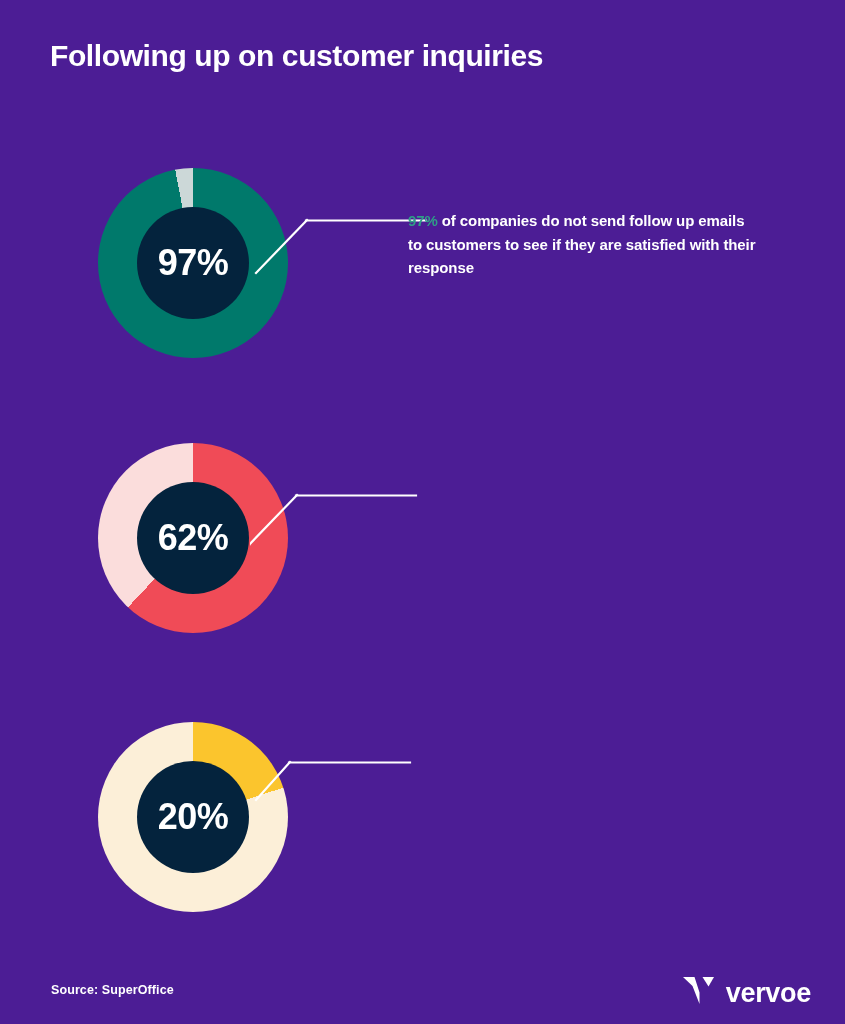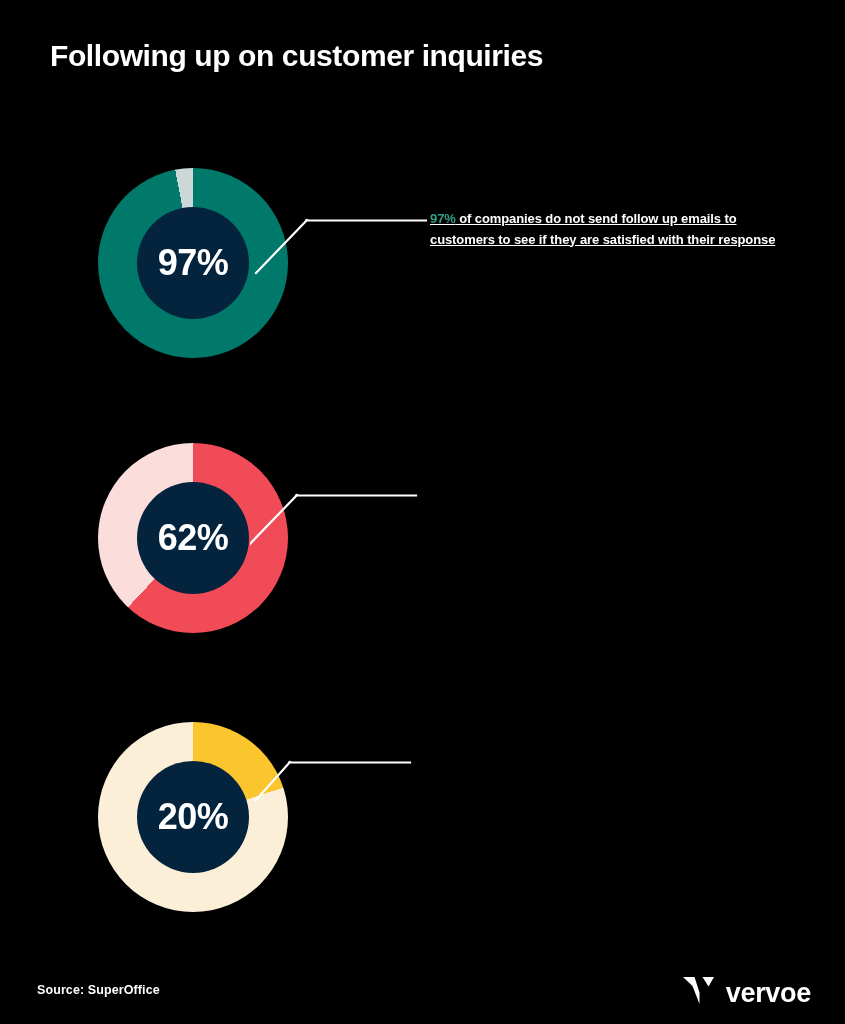--- a/index.html
+++ b/index.html
@@ -13,21 +13,21 @@
   body {
     background: #04233d;
     font-family: "Liberation Sans", sans-serif;
     -webkit-font-smoothing: antialiased;
   }
 
   .infographic {
     position: relative;
     width: 845px;
     height: 1024px;
-    background: #000000;
+    background: #4c1d95;
   }
 
   
   .page-title {
     position: absolute;
     left: 50px;
     top: 38px;
     font-size: 30px;
     font-weight: 700;
     letter-spacing: -0.4px;
@@ -90,41 +90,40 @@
   }
   .connector line {
     stroke: #ffffff;
     stroke-width: 2.2;
     stroke-linecap: square;
   }
 
   
   .caption {
     position: absolute;
-    left: 430px;
+    left: 408px;
     width: 348px;
-    font-size: 13px;
+    font-size: 15px;
     font-weight: 700;
     line-height: 1.58;
     color: #ffffff;
     letter-spacing: -0.1px;
-    text-decoration: underline;
   }
   .caption.cap-1 { top: 41px; }
   .caption.cap-2 { top: 22px; }
   .caption.cap-3 { top: 13px; }
 
   .hl-teal   { color: #2f9e87; }
   .hl-red    { color: #f04b57; }
   .hl-yellow { color: #fbc52d; }
 
   
   .source-note {
     position: absolute;
-    left: 37px;
+    left: 51px;
     top: 983px;
     font-size: 12.5px;
     font-weight: 700;
     color: #ffffff;
     letter-spacing: 0.1px;
   }
 
   .brand-logo {
     position: absolute;
     right: 34px;

